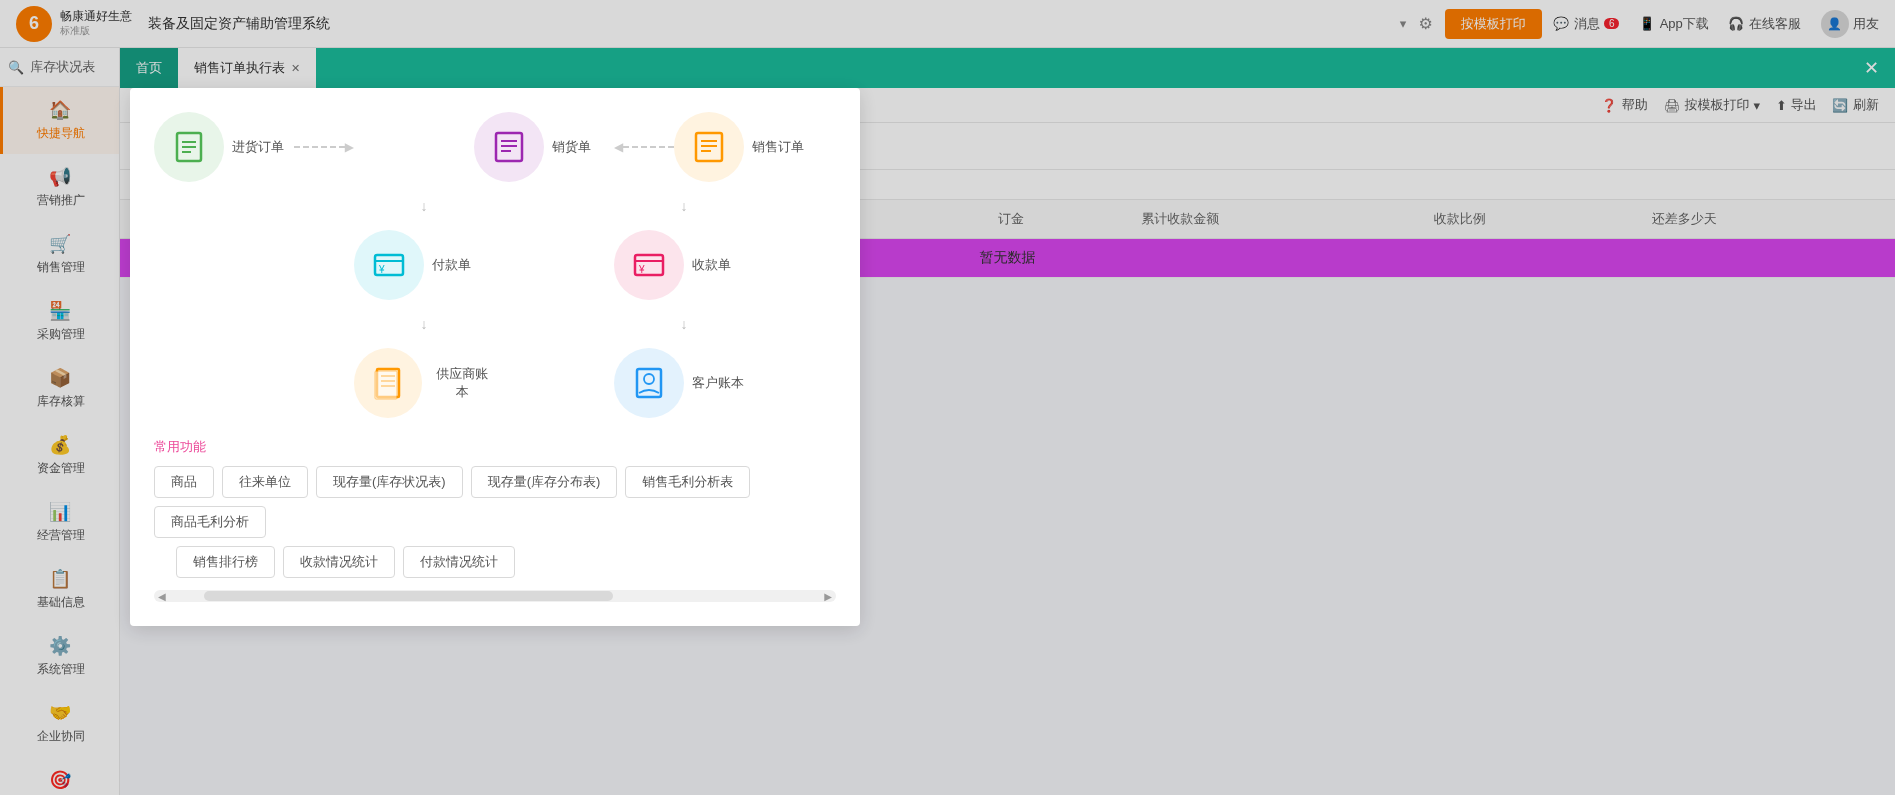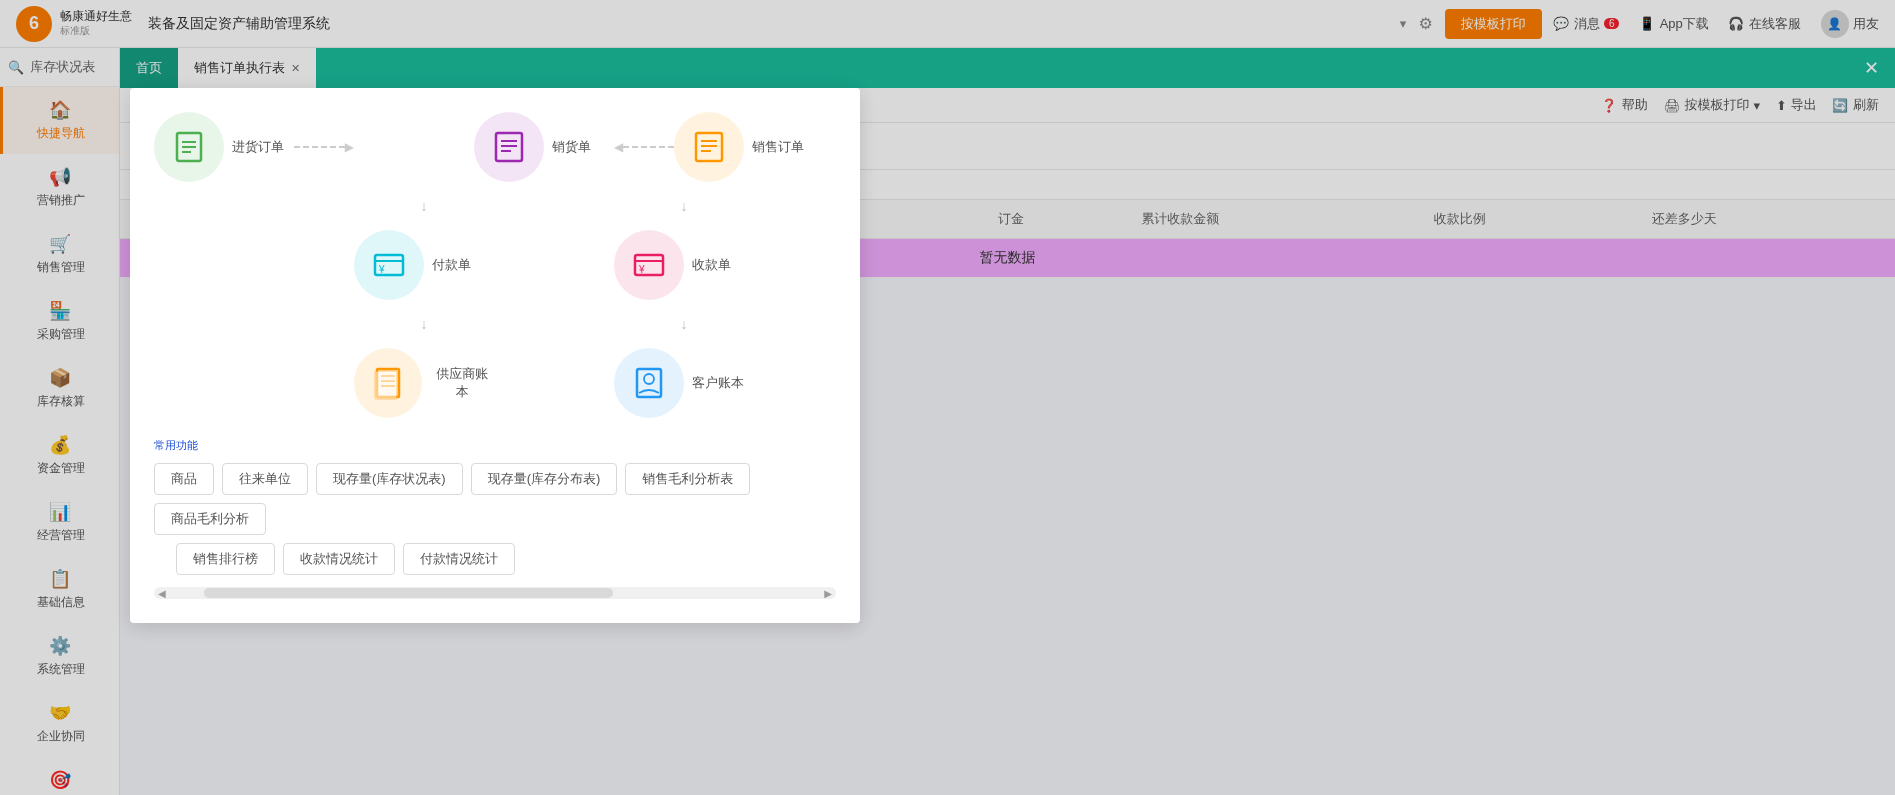--- a/index.html
+++ b/index.html
@@ -136,21 +136,21 @@
     }
     .filter-select {
       border: 1px solid #d9d9d9; border-radius: 4px;
       padding: 5px 10px; font-size: 13px; color: #555; outline: none;
       width: 140px; background: #fff; cursor: pointer;
       display: flex; align-items: center; justify-content: space-between;
     }
     .more-conditions { color: #888; font-size: 12px; cursor: pointer; }
 
     
-    .data-table { width: 100%; border-collapse: collapse; background: #f0abfc; font-size: 13px; }
+    .data-table { width: 100%; border-collapse: collapse; background: #d946ef; font-size: 13px; }
     .data-table th {
       background: #fafafa;
       padding: 10px 12px;
       text-align: left;
       border-bottom: 1px solid #e8e8e8;
       color: #666;
       font-weight: 500;
       white-space: nowrap;
     }
     .data-table td {
@@ -192,21 +192,21 @@
     .flow-circle.green { background: #e8f5e9; color: #4caf50; }
     .flow-circle.red { background: #fce4ec; color: #e91e63; }
     .flow-circle.purple { background: #f3e5f5; color: #9c27b0; }
     .flow-circle.orange { background: #fff3e0; color: #ff9800; }
     .flow-circle.blue { background: #e3f2fd; color: #2196f3; }
     .flow-circle.cyan { background: #e0f7fa; color: #00bcd4; }
     .flow-label { font-size: 13px; color: #555; text-align: center; }
 
     
     .common-section { margin-top: 20px; }
-    .common-title { font-size: 11px; color: #1d4ed8; margin-bottom: 10px; }
+    .common-title { font-size: 13px; color: #ec4899; margin-bottom: 10px; }
     .common-buttons { display: flex; flex-wrap: wrap; gap: 8px; }
     .common-btn {
       border: 1px solid #d9d9d9;
       background: #fff;
       border-radius: 4px;
       padding: 6px 16px;
       font-size: 13px;
       color: #555;
       cursor: pointer;
     }

